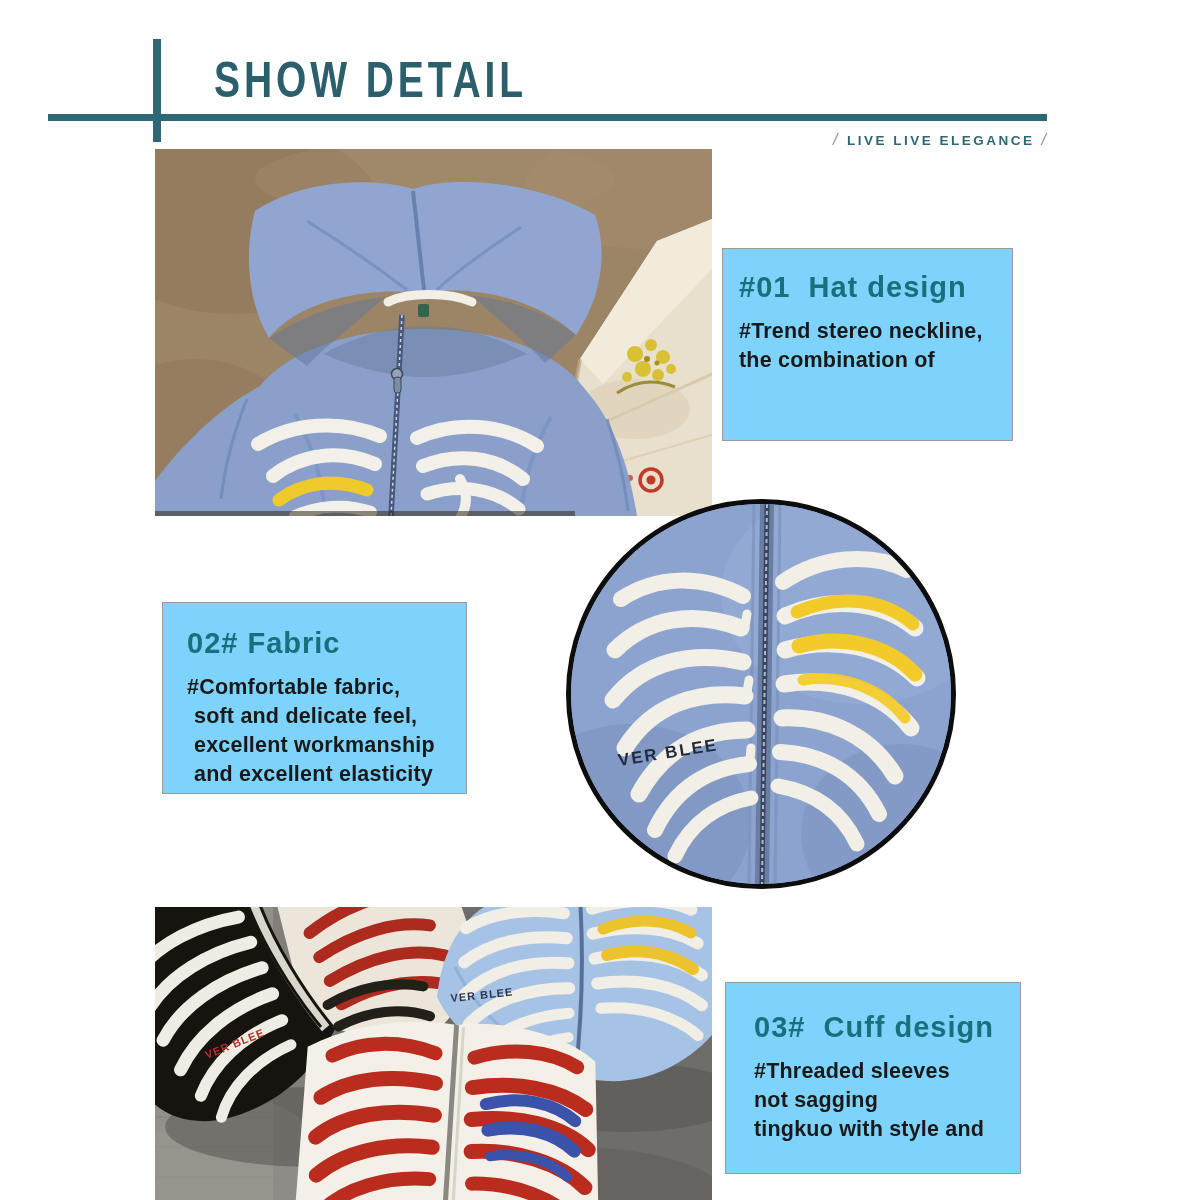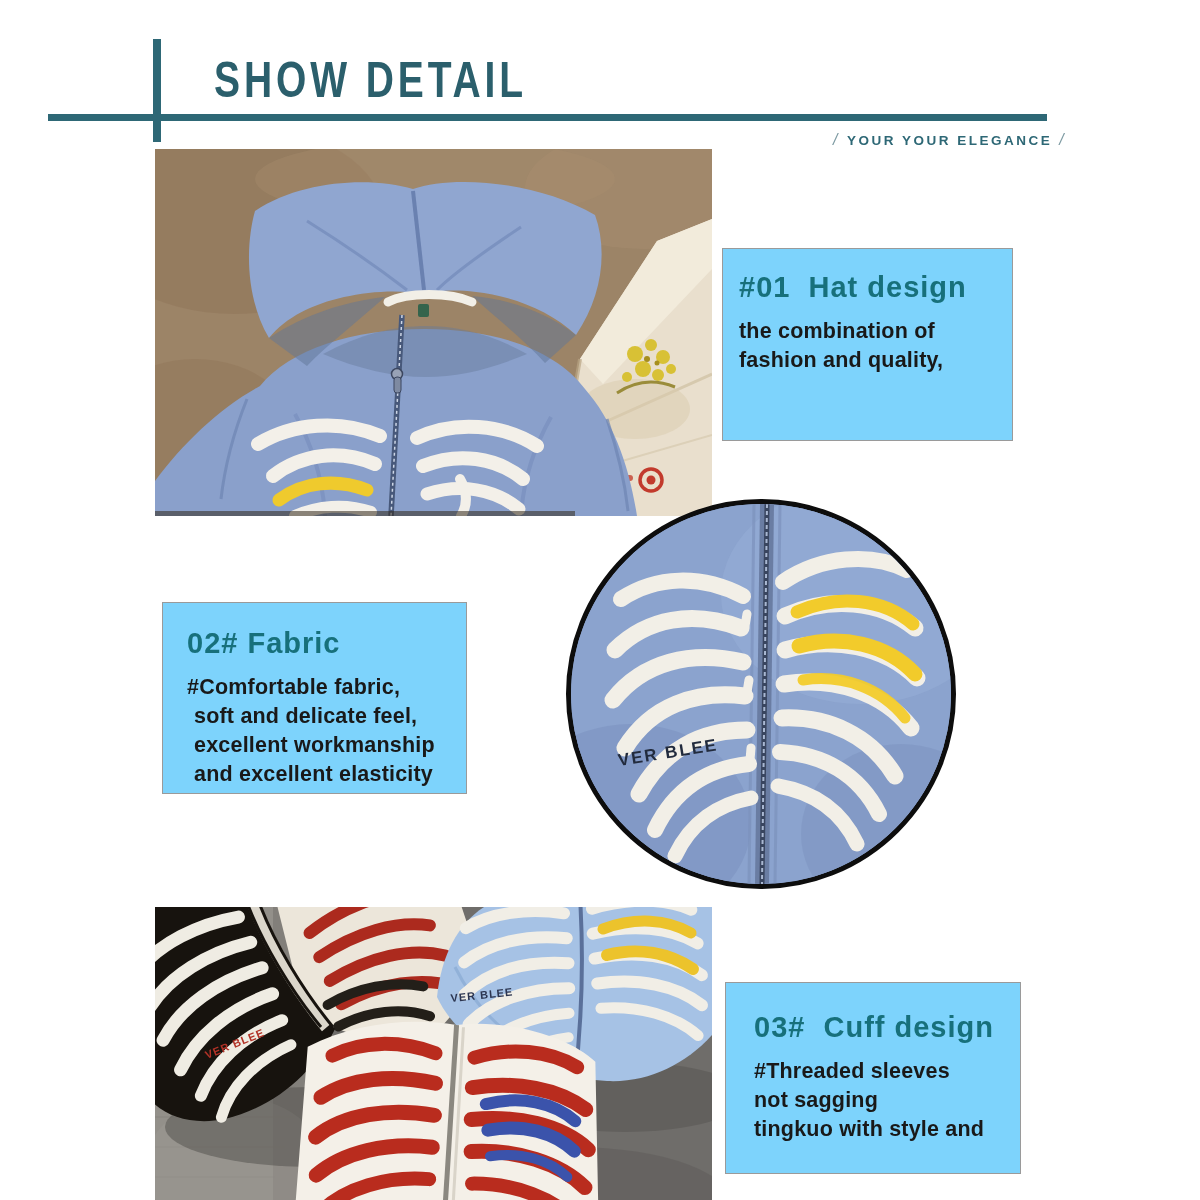--- a/index.html
+++ b/index.html
@@ -51,21 +51,21 @@
 </style>
 </head>
 <body>
 
 <div class="page">
 
   <div class="vline"></div>
   <div class="hline"></div>
   <h1 class="title">SHOW DETAIL</h1>
   <div class="tagline">
-    <span class="slash">/</span><span>YOUR YOUR ELEGANCE</span><span class="slash">/</span>
+    <span class="slash">/</span><span>LIVE LIVE ELEGANCE</span><span class="slash">/</span>
   </div>
 
   <figure class="photo photo-top">
     <svg viewBox="0 0 557 367" xmlns="http://www.w3.org/2000/svg">
       <rect width="557" height="367" fill="#9c8467"></rect>
       <ellipse cx="80" cy="70" rx="150" ry="95" fill="#8b7154" opacity="0.4"></ellipse>
       <ellipse cx="490" cy="40" rx="120" ry="60" fill="#a88f70" opacity="0.45"></ellipse>
       <ellipse cx="40" cy="300" rx="110" ry="90" fill="#8b7154" opacity="0.35"></ellipse>
       <ellipse cx="280" cy="30" rx="180" ry="40" fill="#a88f70" opacity="0.35"></ellipse>
       <g>
@@ -124,22 +124,22 @@
           <path d="M305,330 C 313,344 312,357 306,367" stroke-width="10"></path>
         </g>
         <path d="M212,341 C 180,329 148,333 124,351" stroke="#efca2d" stroke-width="13" fill="none" stroke-linecap="round"></path>
       </g>
       <rect x="0" y="362" width="420" height="5" fill="#33291c" opacity="0.55"></rect>
     </svg>
   </figure>
 
   <section class="info-box box-hat">
     <h2 class="box-title">#01  Hat design</h2>
+    <p class="box-line">#Trend stereo neckline,</p>
     <p class="box-line">the combination of</p>
-    <p class="box-line">fashion and quality,</p>
   </section>
 
   <section class="info-box box-fabric">
     <h2 class="box-title">02# Fabric</h2>
     <p class="box-line">#Comfortable fabric,</p>
     <p class="box-line indent">soft and delicate feel,</p>
     <p class="box-line indent">excellent workmanship</p>
     <p class="box-line indent">and excellent elasticity</p>
   </section>
 

